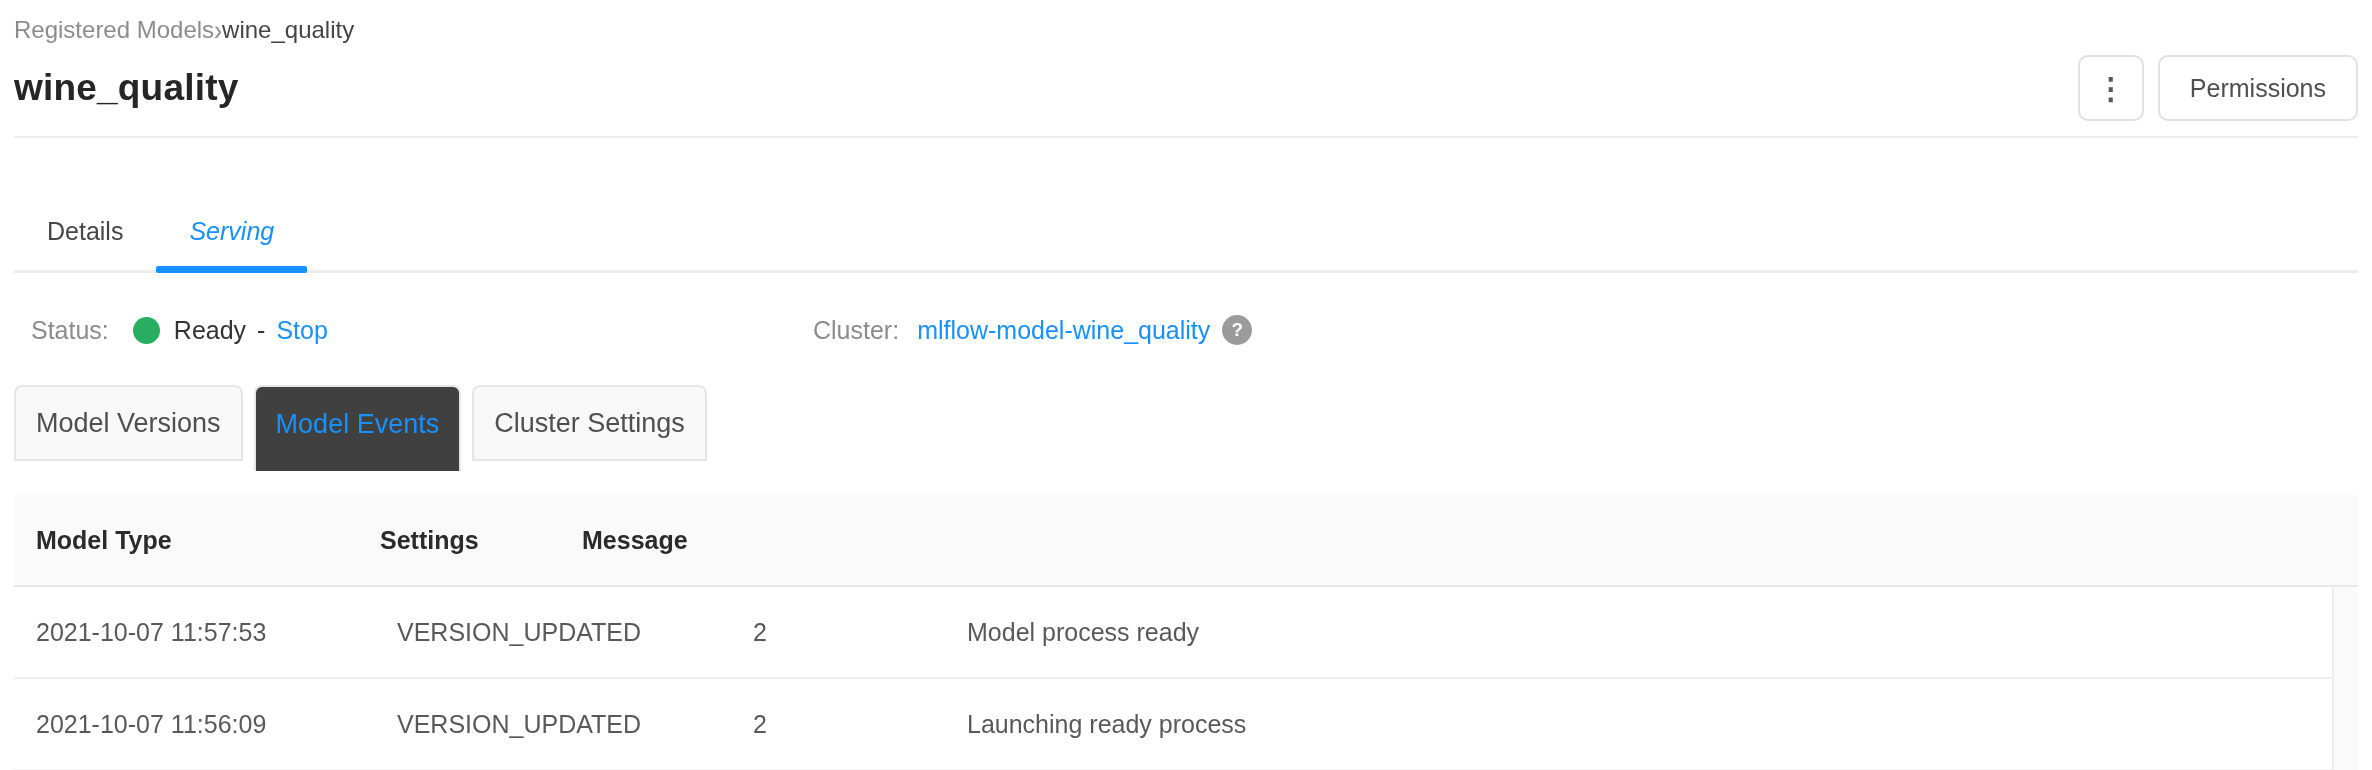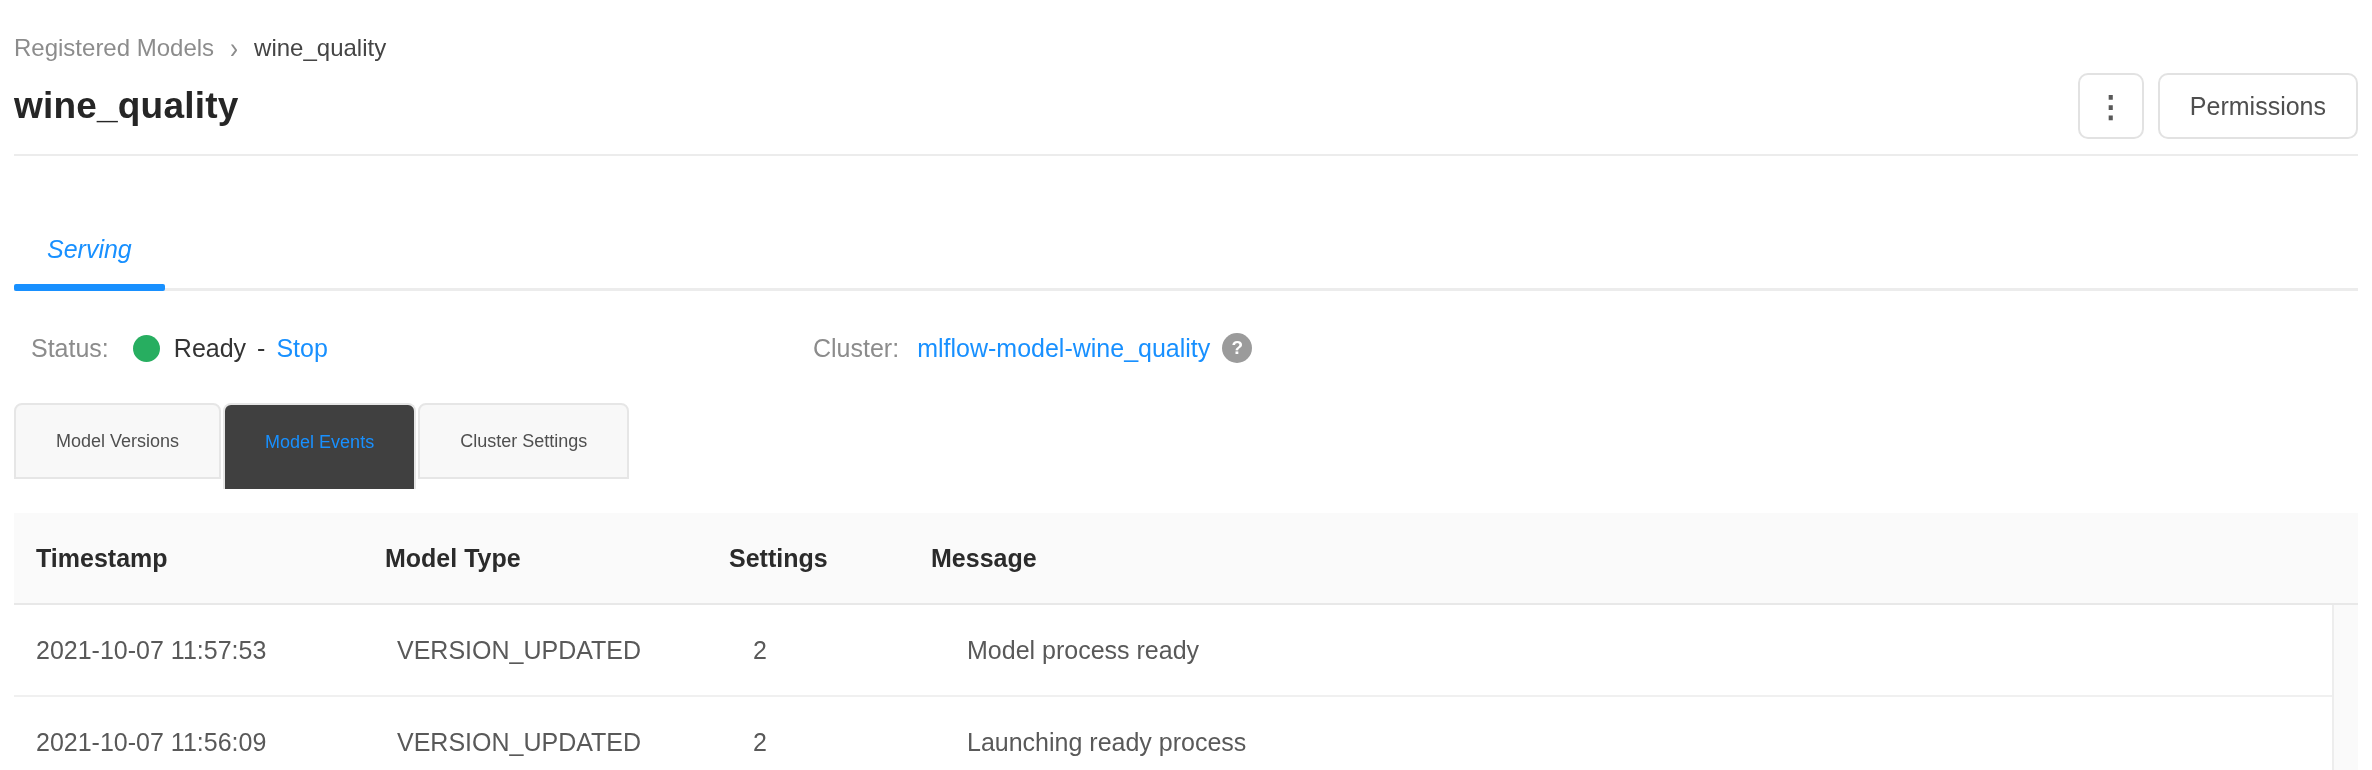--- a/index.html
+++ b/index.html
@@ -2,21 +2,21 @@
 <html><head>
 <meta charset="utf-8">
 <style>
   * { margin:0; padding:0; box-sizing:border-box; }
   html,body { width:2372px; height:770px; overflow:hidden; background:#fff; }
   body { font-family:"Liberation Sans","DejaVu Sans",sans-serif; color:#2b2b2b;
          --accent:#1890ff; --green:#27ae60; }
   .page { width:100%; height:100%; padding:0 14px; }
 
   
-  .breadcrumb { padding-top:34px; font-size:24px; color:#8c8c8c; display:flex; align-items:center; gap:16px; }
+  .breadcrumb { padding-top:16px; font-size:24px; color:#8c8c8c; display:flex; align-items:center; }
   .crumb-current { color:#454545; }
   .crumb-sep { color:#8c8c8c; font-size:24px; transform:scaleY(1.25); display:inline-block; }
 
   
   .title-row { margin-top:10px; display:flex; justify-content:space-between; align-items:center; height:68px; }
   .page-title { font-size:37px; font-weight:700; color:#262626; letter-spacing:.2px; }
   .actions { display:flex; gap:14px; }
   .btn { background:#fff; border:2px solid #e2e2e2; border-radius:10px; height:66px;
          display:inline-flex; align-items:center; justify-content:center;
          font-size:25px; color:#4f4f4f; cursor:pointer; }
@@ -42,22 +42,22 @@
   .link { color:var(--accent); cursor:pointer; text-decoration:none; }
   .cluster-group { display:flex; align-items:center; }
   .cluster-link { margin-left:18px; }
   .help-circle { width:30px; height:30px; border-radius:50%; background:#9b9b9b; color:#fff;
                  font-size:19px; font-weight:700; display:inline-flex; align-items:center;
                  justify-content:center; margin-left:12px; cursor:pointer; }
 
   
   .subtabs { margin-top:38px; display:flex; align-items:flex-start; }
   .card-tab { background:#f8f8f8; border:2px solid #e6e6e6; border-radius:8px 8px 0 0;
-              height:76px; padding:0 40px; display:flex; align-items:center;
-              font-size:18px; color:#4f4f4f; margin-right:2px; cursor:pointer; }
+              height:76px; padding:0 20px; display:flex; align-items:center;
+              font-size:27px; color:#4f4f4f; margin-right:11px; cursor:pointer; }
   .card-tab.active { background:#404040; color:var(--accent); height:86px; border-bottom:none; padding-bottom:10px; }
 
   
   .events-table { margin-top:24px; }
   .trow { display:flex; align-items:center; height:92px; font-size:25px; }
   .thead { background:#fafafa; font-weight:700; color:#2b2b2b; border-bottom:2px solid #e8e8e8; }
   .tbody { position:relative; }
   .tbody .trow { color:#595959; border-bottom:2px solid #f0f0f0;gap:12px; }
   .cell { padding-left:22px; white-space:nowrap; overflow:hidden; }
   .c-ts { width:349px; } .c-et { width:344px; } .c-v { width:202px; } .c-msg { flex:1; }
@@ -81,20 +81,21 @@
       <button class="btn btn-kebab">
         <span>⋮</span>
       </button>
       <button class="btn btn-permissions">Permissions</button>
     </div>
   </div>
 
   <div class="hdr-divider"></div>
 
   <div class="tabbar">
+    <div class="tab">Details</div>
     <div class="tab active">Serving</div>
   </div>
 
   <div class="status-row">
     <div class="status-group">
       <span class="muted">Status:</span>
       <span class="dot"></span>
       <span class="status-value">Ready</span>
       <span class="dash">-</span>
       <span class="link">Stop</span>
@@ -107,21 +108,20 @@
   </div>
 
   <div class="subtabs">
     <div class="card-tab">Model Versions</div>
     <div class="card-tab active">Model Events</div>
     <div class="card-tab">Cluster Settings</div>
   </div>
 
   <div class="events-table">
     <div class="trow thead">
-      <div class="cell c-ts">Timestamp</div>
       <div class="cell c-et">Model Type</div>
       <div class="cell c-v">Settings</div>
       <div class="cell c-msg">Message</div>
     </div>
     <div class="tbody">
       <div class="trow">
         <div class="cell c-ts">2021-10-07 11:57:53</div>
         <div class="cell c-et">VERSION_UPDATED</div>
         <div class="cell c-v">2</div>
         <div class="cell c-msg">Model process ready</div>

